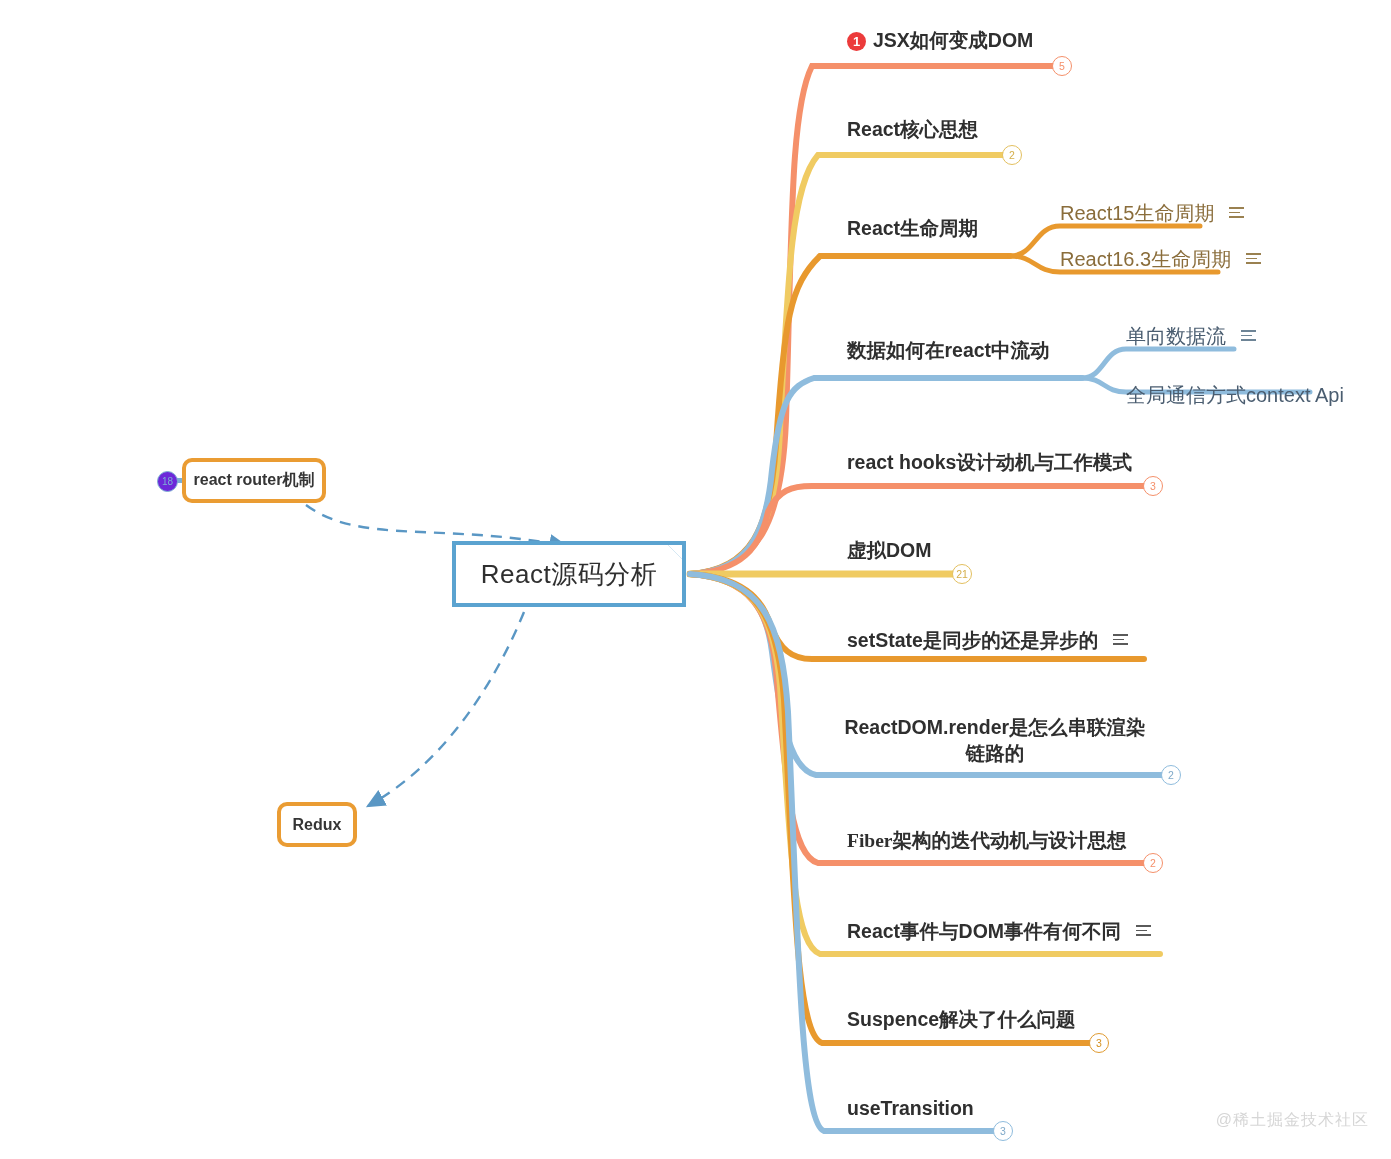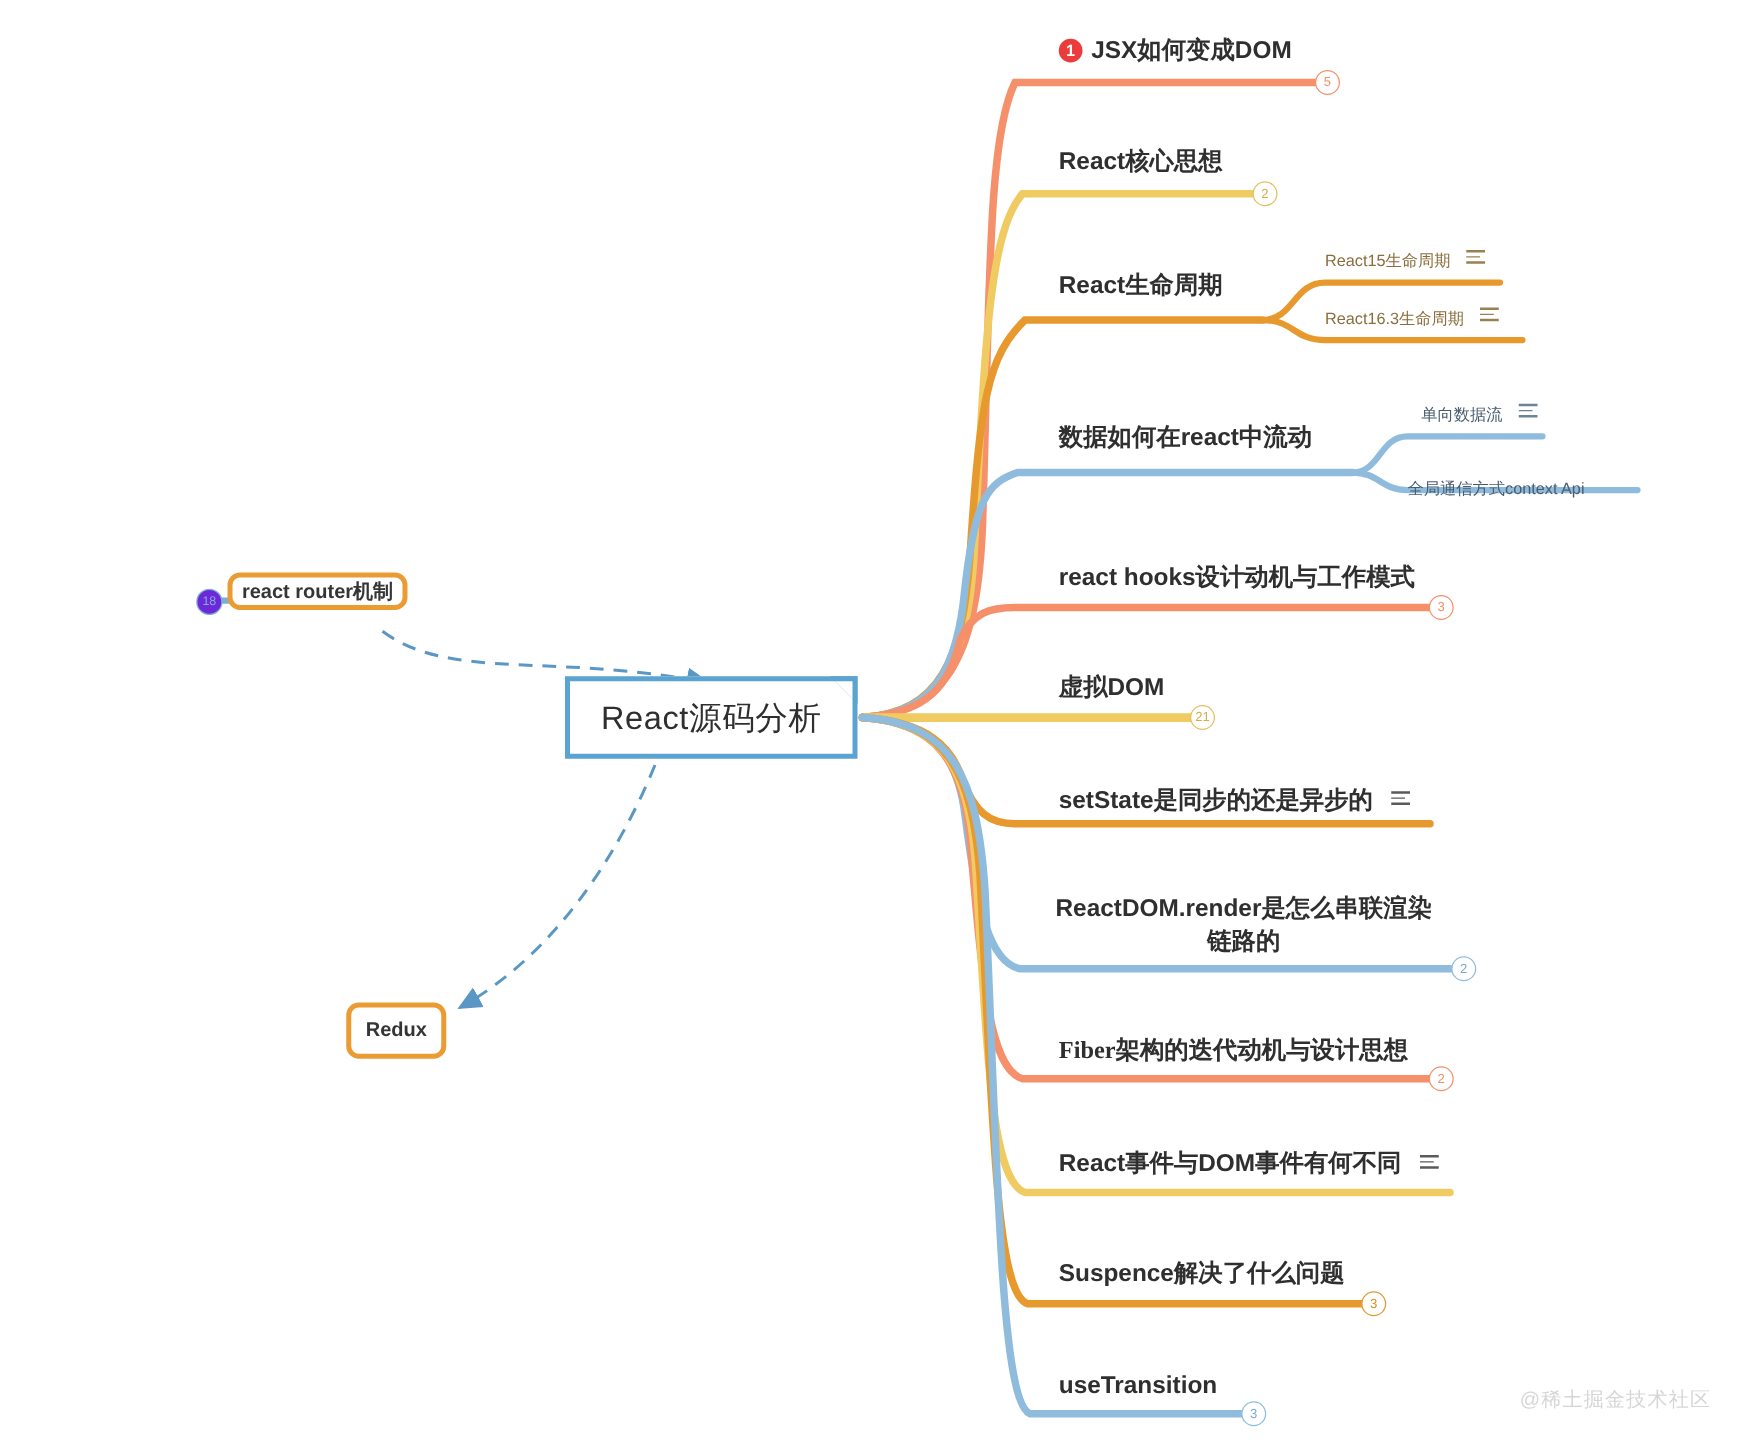--- a/index.html
+++ b/index.html
@@ -50,21 +50,21 @@
     border: 4px solid #EA9C33;
     border-radius: 10px;
     background: #ffffff;
     box-sizing: border-box;
     display: flex; align-items: center; justify-content: center;
     z-index: 6;
   }
   .sat-box .label {
     font-size: 16px; font-weight: bold; color: #353535; white-space: nowrap;
   }
-  #sat-router { left: 182px; top: 458px; width: 144px; height: 30px; }
+  #sat-router { left: 182px; top: 458px; width: 144px; height: 45px; }
   #sat-redux  { left: 277px; top: 802px; width: 80px;  height: 45px; }
 
   .sat-badge {
     position: absolute;
     width: 19px; height: 19px; border-radius: 50%;
     border: 1.5px solid #7DAFD4; background: #6d28d9;
     color: #7DAFD4; font-size: 10px;
     display: flex; align-items: center; justify-content: center;
     z-index: 7;
   }
@@ -101,21 +101,21 @@
     position: absolute; left: 0; height: 1.6px; background: #5a5a5a; display: block;
   }
   .note-icon i:nth-child(1){ top: 0px;  width: 15px; }
   .note-icon i:nth-child(2){ top: 4.5px; width: 11px; }
   .note-icon i:nth-child(3){ top: 9px;  width: 15px; }
   .note-icon.sub i { background: #8a7550; }
 
   
   .subtopic {
     position: absolute;
-    font-size: 13px; white-space: nowrap; z-index: 5;
+    font-size: 20px; white-space: nowrap; z-index: 5;
   }
   .subtopic.orange { color: #8a6d3b; }
   .subtopic.blue   { color: #4a5d70; }
   .subtopic .note-icon i { background: #9a8150; }
   .subtopic.blue .note-icon i { background: #6d8496; }
 
   
   .count-badge {
     position: absolute;
     width: 20px; height: 20px; border-radius: 50%;
@@ -215,21 +215,21 @@
     <span class="note-icon sub"><i></i><i></i><i></i></span>
   </div>
   <div class="subtopic orange" style="left:1060px; top:246px;">
     <span>React16.3生命周期</span>
     <span class="note-icon sub"><i></i><i></i><i></i></span>
   </div>
 
   <div class="topic" style="left:847px; top:337px;">
     <span>数据如何在react中流动</span>
   </div>
-  <div class="subtopic blue" style="left:1126px; top:323px;margin-left:11px;">
+  <div class="subtopic blue" style="left:1126px; top:323px;">
     <span>单向数据流</span>
     <span class="note-icon"><i></i><i></i><i></i></span>
   </div>
   <div class="subtopic blue" style="left:1126px; top:366px;margin-top:16px;">
     <span>全局通信方式context Api</span>
   </div>
 
   <div class="topic" style="left:847px; top:449px;">
     <span>react hooks设计动机与工作模式</span>
   </div>

